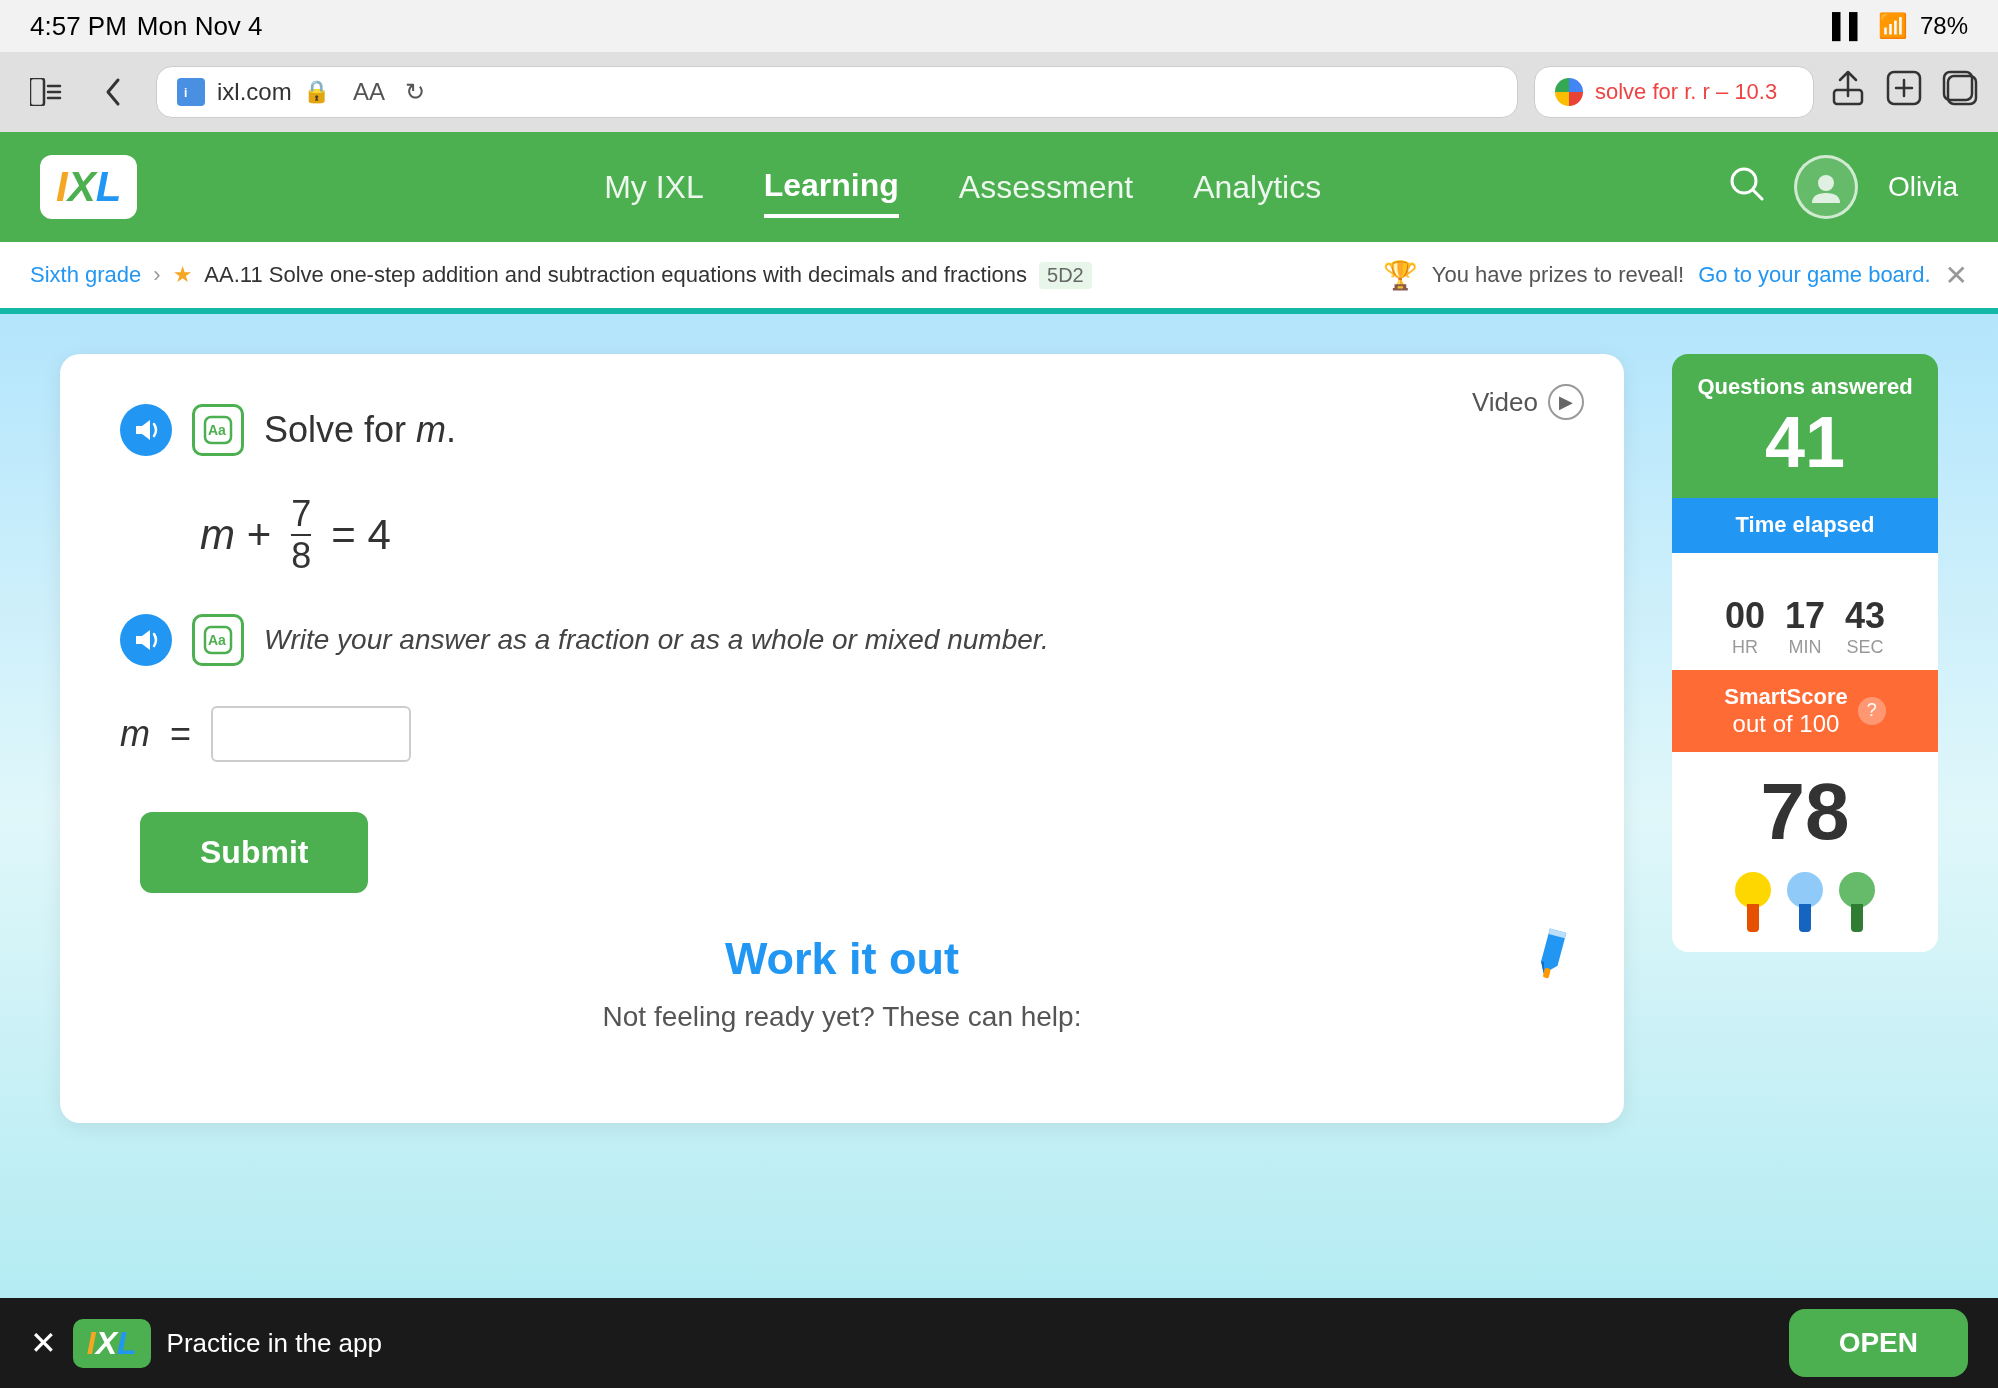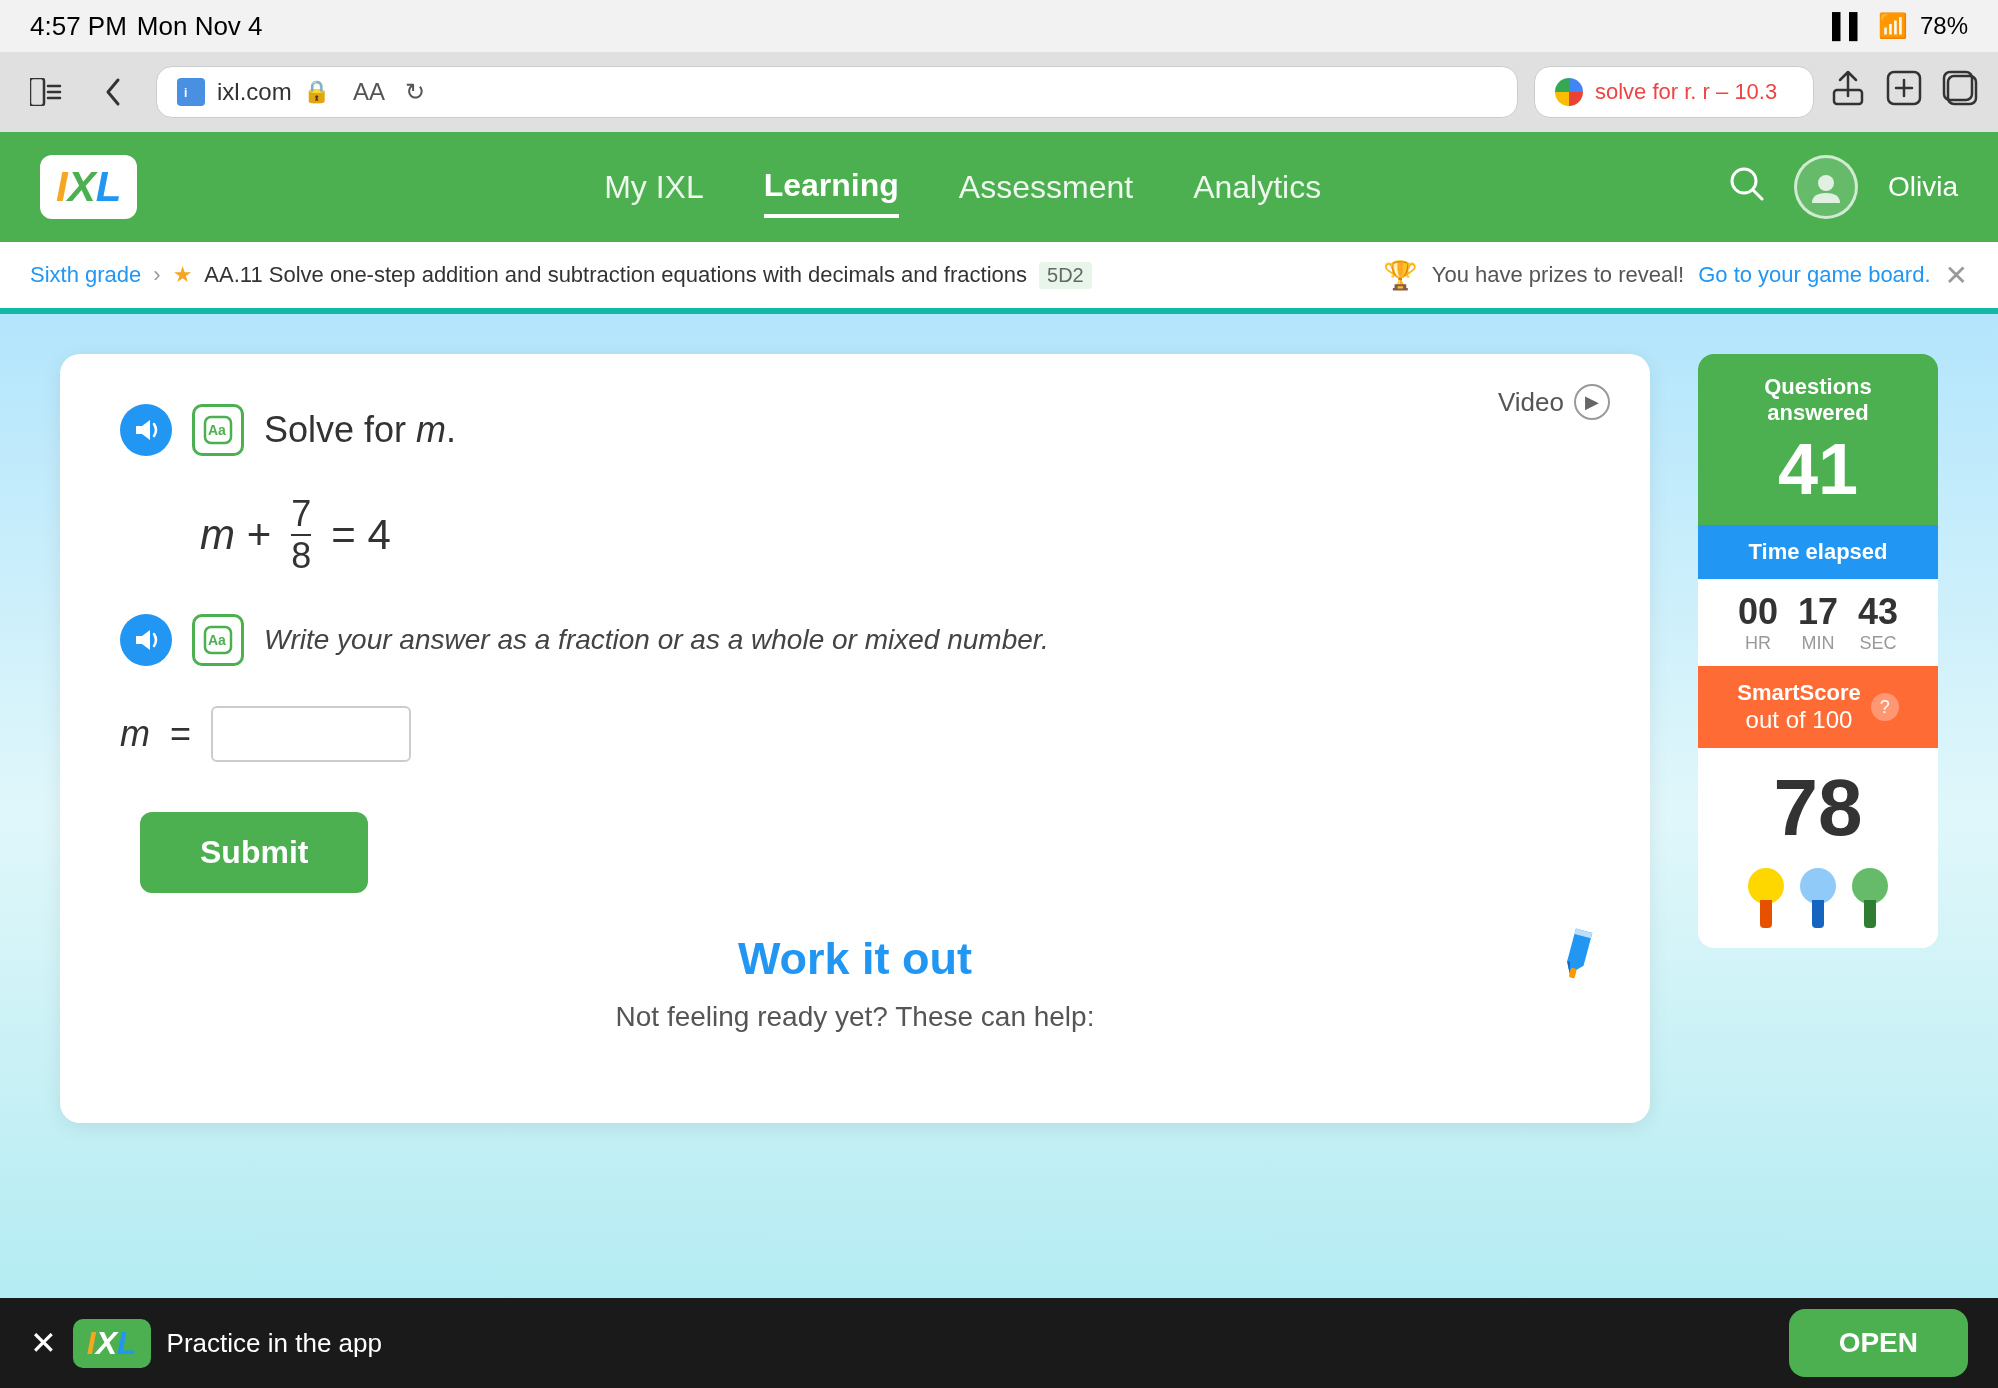--- a/index.html
+++ b/index.html
@@ -321,21 +321,21 @@
       right: 40px;
       width: 56px; height: 56px;
       cursor: pointer;
       color: #2196f3;
       font-size: 44px;
       transform: rotate(-30deg);
     }
 
     
     .sidebar-panel {
-      width: 240px;
+      width: 266px;
       flex-shrink: 0;
       display: flex;
       flex-direction: column;
       gap: 0;
     }
     .questions-answered-box {
       background: #4caf50;
       border-radius: 16px 16px 0 0;
       padding: 20px;
       text-align: center;
@@ -365,20 +365,21 @@
       line-height: 1.2;
     }
     .time-display {
       display: flex; justify-content: center; gap: 0;
       background: #fff;
       padding: 12px;
     }
     .time-unit {
       display: flex; flex-direction: column; align-items: center;
       min-width: 60px;
+      margin-top: 30px;
     }
     .time-val {
       font-size: 36px;
       font-weight: 600;
       color: #333;
     }
     .time-unit-label {
       font-size: 18px;
       color: #999;
       font-weight: 400;

